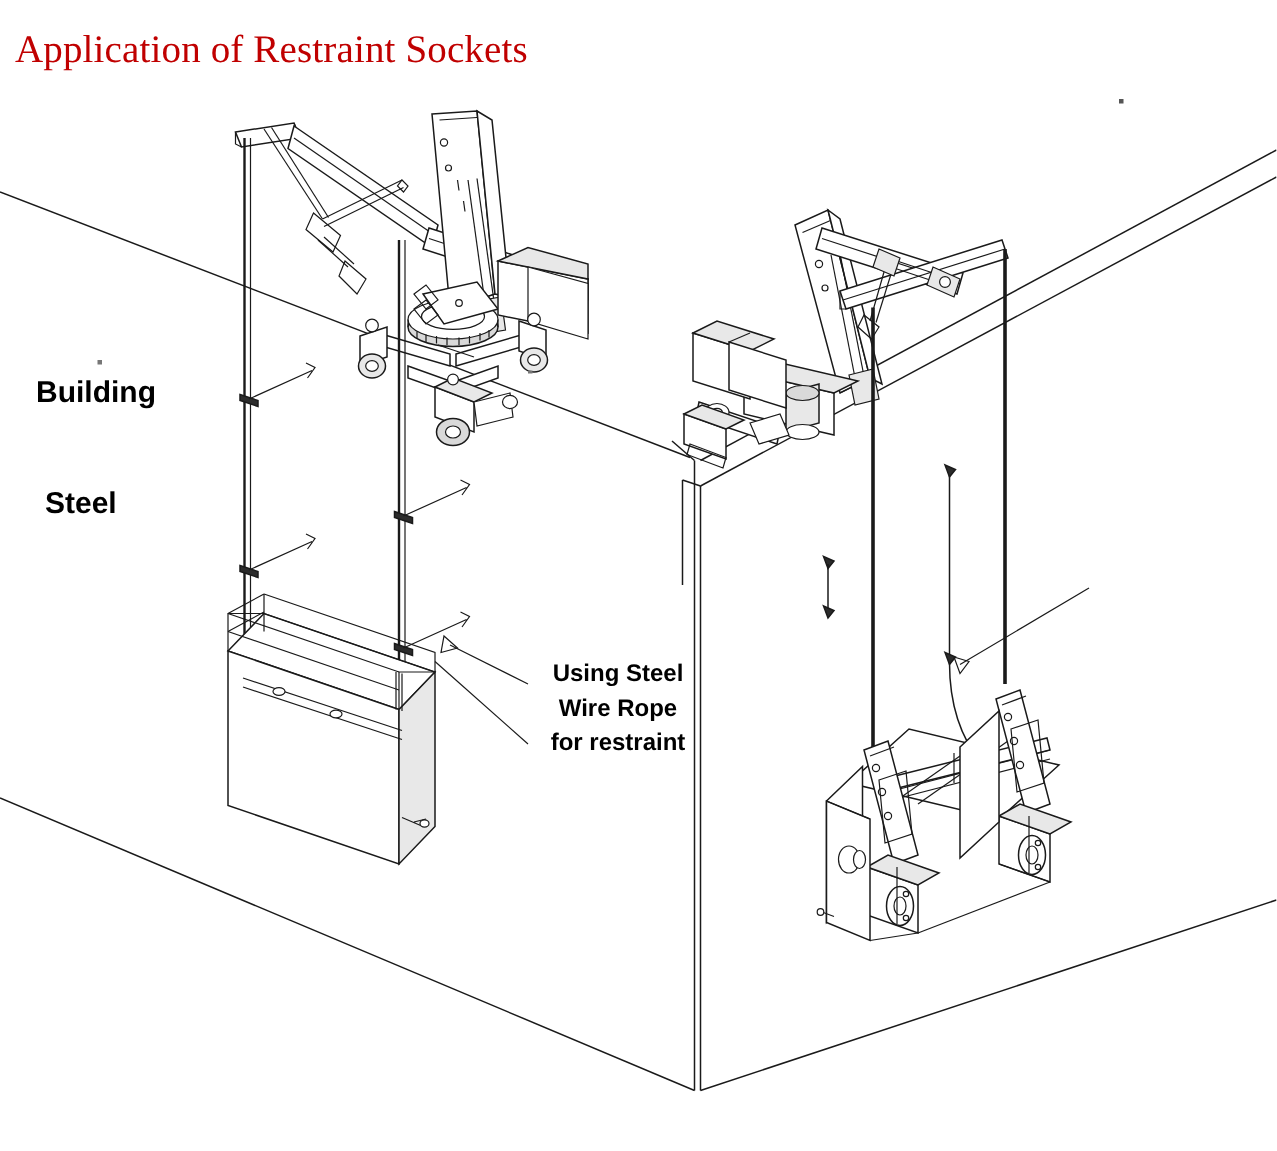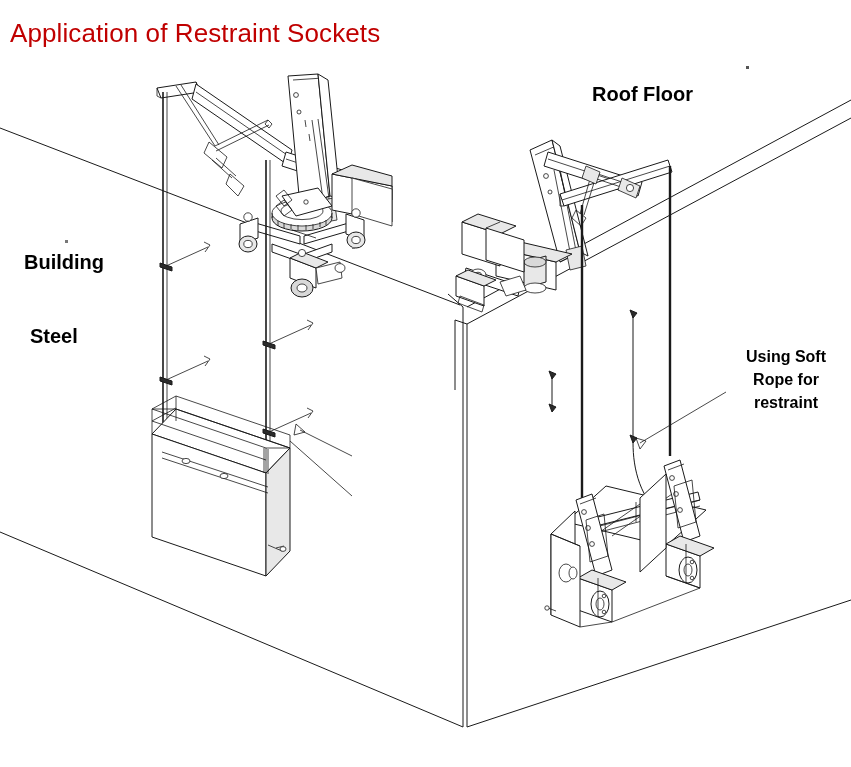--- a/index.html
+++ b/index.html
@@ -8,21 +8,21 @@
     width:851px;height:767px;
     font-family:"Liberation Sans", sans-serif;
     position:relative;overflow:hidden;
   }
   #stage{position:absolute;left:0;top:0;width:851px;height:767px;}
   svg#art{position:absolute;left:0;top:0;width:851px;height:767px;}
   .lbl{position:absolute;font-weight:bold;color:#000;line-height:1.45;}
   #title{
     position:absolute;left:10px;top:18px;
     font-size:26px;color:#c00000;font-weight:400;
-    letter-spacing:.1px;white-space:nowrap;
+    letter-spacing:.1px;white-space:nowrap;font-family:Liberation Serif, serif;
   }
   #lbl-roof{left:592px;top:80px;font-size:20px;}
   #lbl-building{left:24px;top:248px;font-size:20px;}
   #lbl-facade{left:30px;top:322px;font-size:20px;}
   #lbl-steel{left:352px;top:438px;font-size:16px;text-align:center;width:120px;}
   #lbl-soft{left:730px;top:345px;font-size:16px;text-align:center;width:112px;}
   .ln{fill:none;stroke:#1a1a1a;}
   .thin{stroke-width:1;}
   .hair{stroke-width:.8;}
   .rope{stroke-width:1.6;}
@@ -359,28 +359,25 @@
     <g>
       <rect x="746" y="66" width="3" height="3" fill="#555"></rect>
       <rect x="65" y="240" width="3" height="3" fill="#777"></rect>
       <rect x="352" y="247" width="3" height="2" fill="#777"></rect>
     </g>
 
   </svg>
 
   <div id="title">Application of Restraint Sockets</div>
 
-  <div class="lbl" id="lbl-roof">Roof Floor</div>
 
   <div class="lbl" id="lbl-building">Building</div>
 
   <div class="lbl" id="lbl-facade">Steel</div>
 
   <div class="lbl" id="lbl-steel">
+    <div>Using Steel</div>
+    <div>Wire Rope</div>
+    <div>for restraint</div>
   </div>
 
-  <div class="lbl" id="lbl-soft">
-    <div>Using Soft</div>
-    <div>Rope for</div>
-    <div>restraint</div>
-  </div>
 
 </div>
 
 </body></html>

